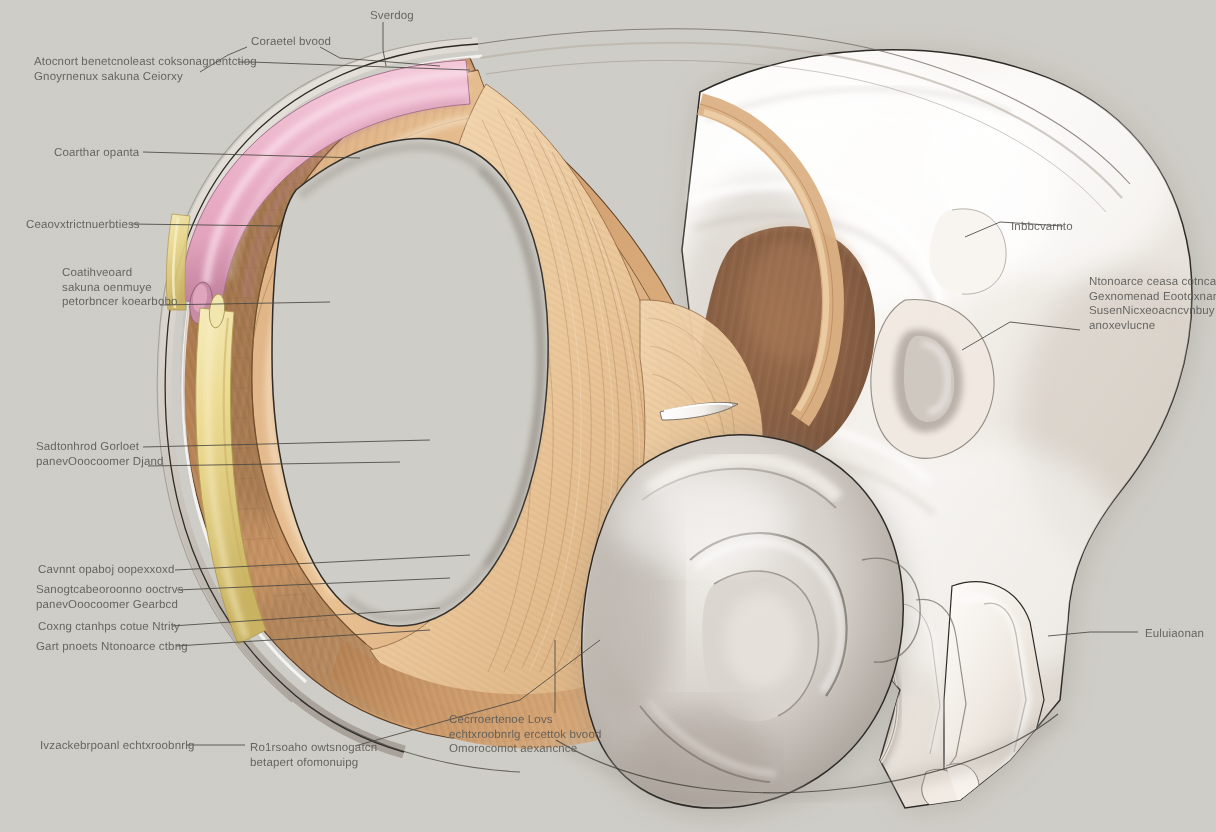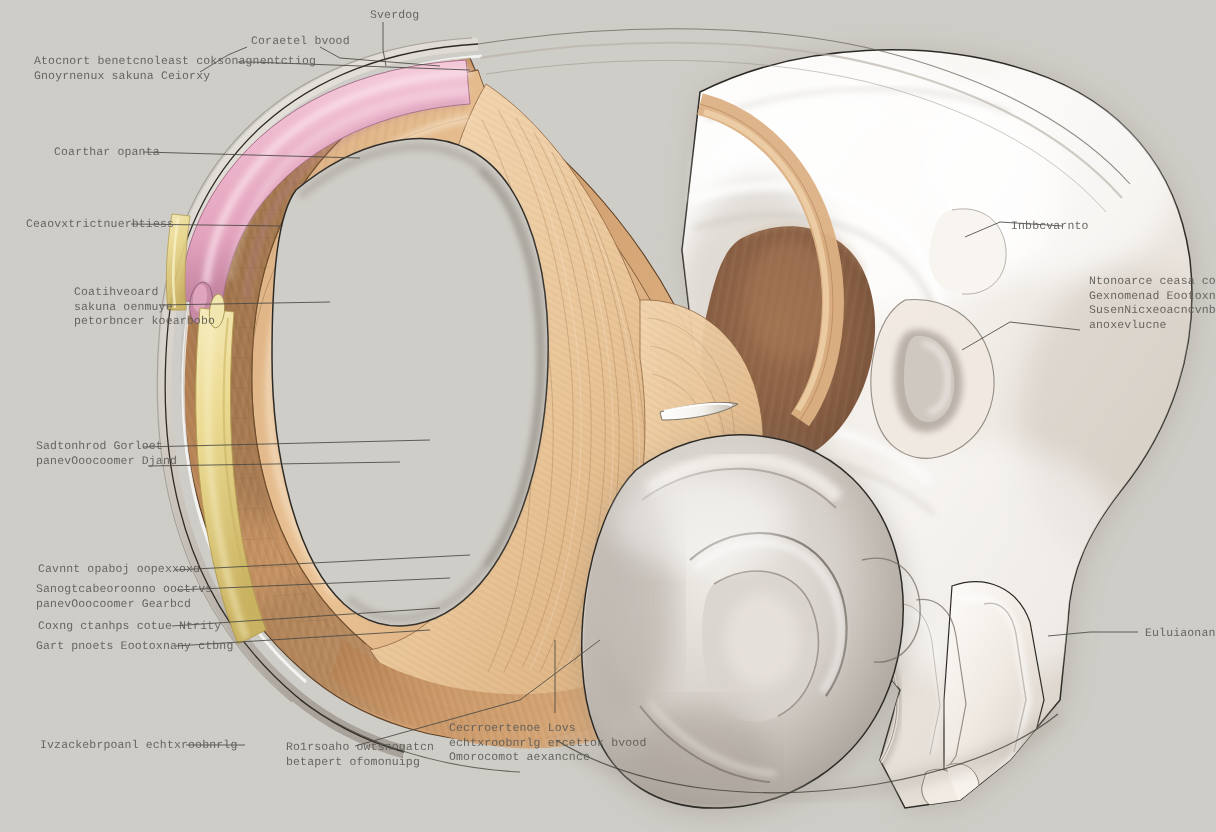--- a/index.html
+++ b/index.html
@@ -13,21 +13,21 @@
   }
   #stage{position:relative;width:1216px;height:832px;overflow:hidden;}
   #art{position:absolute;inset:0;width:1216px;height:832px;}
   .lbl{
     position:absolute;
     color:#5d5c58;
     font-size:11.5px;
     line-height:14.5px;
     letter-spacing:.15px;
     white-space:pre;
-    font-family:Liberation Mono, monospace;
+    font-family:Liberation Sans, sans-serif;
     text-rendering:geometricPrecision;
     opacity:.92;
     pointer-events:none;
   }
   .lbl.l{text-align:left;}
 </style>
 </head>
 <body>
 
 <div id="stage">
@@ -454,34 +454,34 @@
 
   </svg>
 
   <div id="labelLayer">
       <div class="lbl l" style="left: 34px; top: 55px; color: rgb(93, 92, 88);">Atocnort benetcnoleast coksonagnentctiog
 Gnoyrnenux sakuna Ceiorxy</div>
       <div class="lbl l" style="left: 251px; top: 35px; color: rgb(93, 92, 88);">Coraetel bvood</div>
       <div class="lbl l" style="left: 370px; top: 9px; color: rgb(93, 92, 88);">Sverdog</div>
       <div class="lbl l" style="left: 54px; top: 146px; color: rgb(93, 92, 88);">Coarthar opanta</div>
       <div class="lbl l" style="left: 26px; top: 218px; color: rgb(93, 92, 88); text-align: right;">Ceaovxtrictnuerbtiess</div>
-      <div class="lbl l" style="left: 62px; top: 286px; color: rgb(93, 92, 88); margin-left: 12px;">Coatihveoard
+      <div class="lbl l" style="left: 62px; top: 266px; color: rgb(93, 92, 88);">Coatihveoard
 sakuna oenmuye
 petorbncer koearbobo</div>
       <div class="lbl l" style="left: 36px; top: 440px; color: rgb(93, 92, 88);">Sadtonhrod Gorloet
 panevOoocoomer Djand</div>
       <div class="lbl l" style="left: 38px; top: 563px; color: rgb(93, 92, 88);">Cavnnt opaboj oopexxoxd</div>
       <div class="lbl l" style="left: 36px; top: 583px; color: rgb(93, 92, 88);">Sanogtcabeoroonno ooctrvs
 panevOoocoomer Gearbcd</div>
       <div class="lbl l" style="left: 38px; top: 620px; color: rgb(93, 92, 88);">Coxng ctanhps cotue Ntrity</div>
-      <div class="lbl l" style="left: 36px; top: 640px; color: rgb(93, 92, 88);">Gart pnoets Eootoxnany ctbng</div>
+      <div class="lbl l" style="left: 36px; top: 640px; color: rgb(93, 92, 88);">Gart pnoets Ntonoarce ctbng</div>
       <div class="lbl l" style="left: 40px; top: 739px; color: rgb(93, 92, 88);">Ivzackebrpoanl echtxroobnrlg</div>
-      <div class="lbl l" style="left: 250px; top: 741px; color: rgb(93, 92, 88); margin-left: 36px;">Ro1rsoaho owtsnogatcn
+      <div class="lbl l" style="left: 250px; top: 741px; color: rgb(93, 92, 88);">Ro1rsoaho owtsnogatcn
 betapert ofomonuipg</div>
-      <div class="lbl l" style="left: 449px; top: 713px; color: rgb(93, 92, 88); margin-top: 9px;">Cecrroertenoe Lovs
+      <div class="lbl l" style="left: 449px; top: 713px; color: rgb(93, 92, 88);">Cecrroertenoe Lovs
 echtxroobnrlg ercettok bvood
 Omorocomot aexancnce</div>
       <div class="lbl l" style="left: 1011px; top: 220px; color: rgb(93, 92, 88);">Inbbcvarnto</div>
       <div class="lbl l" style="left: 1089px; top: 275px; color: rgb(93, 92, 88);">Ntonoarce ceasa cotncary
 Gexnomenad Eootoxnany
 SusenNicxeoacncvnbuy
 anoxevlucne</div>
       <div class="lbl l" style="left: 1145px; top: 627px; color: rgb(93, 92, 88);">Euluiaonan</div>
     </div>
 

